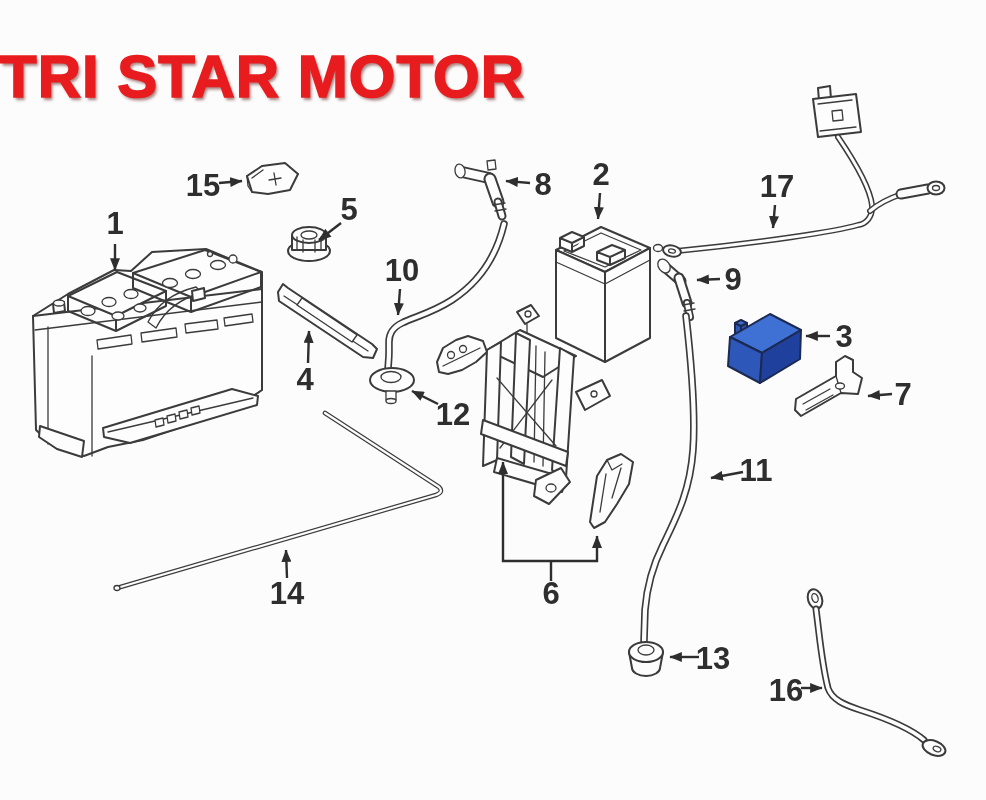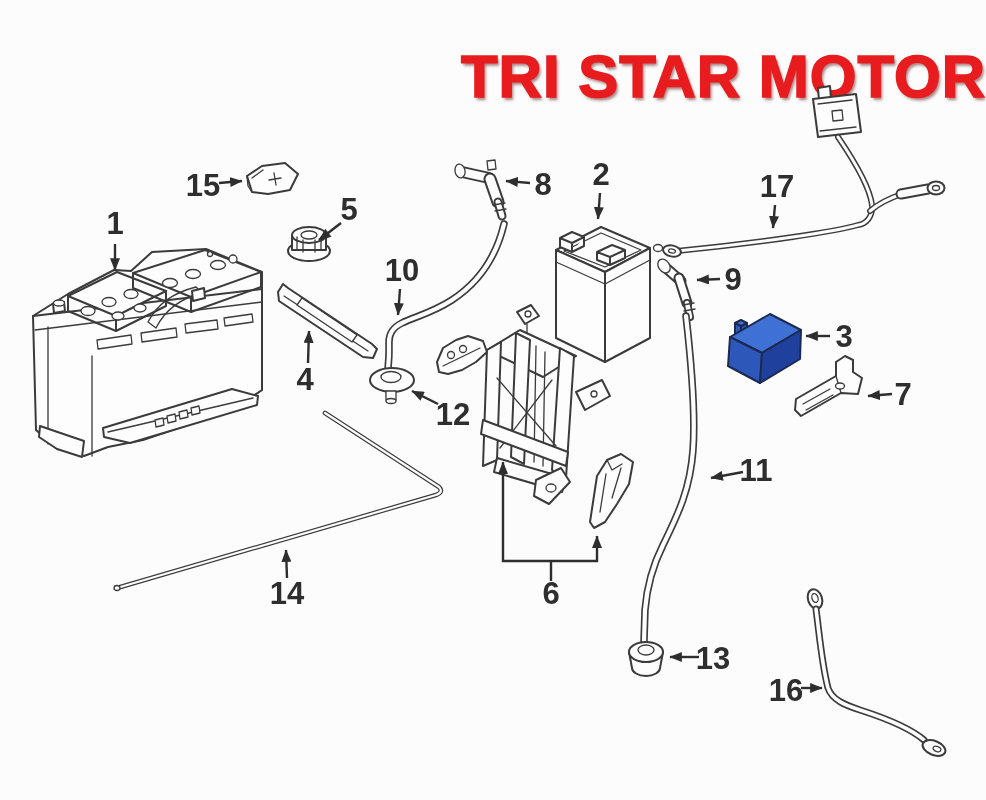--- a/index.html
+++ b/index.html
@@ -1,18 +1,18 @@
 <!DOCTYPE html>
 <html style="--title-color: #e81c1e; --p3-top: #3f70d4; --p3-front: #2d57b8; --p3-side: #20409e;"><head>
 <meta charset="utf-8">
 <style>
   html,body{margin:0;padding:0;background:#ffffff}
   .canvas{position:relative;width:986px;height:800px;background:#fcfcfc;overflow:hidden;
           font-family:"Liberation Sans",sans-serif}
-  .title{position:absolute;top:42px;left:0;width:100%;text-align:right;
+  .title{position:absolute;top:42px;left:0;width:100%;text-align:left;
          font-size:60px;font-weight:bold;letter-spacing:1px;
          color:var(--title-color,#e81c1e);
          -webkit-text-stroke:1.6px var(--title-color,#e81c1e);
          text-shadow:2px 3px 3px rgba(92,8,8,.5)}
   svg{position:absolute;left:0;top:0}
   .callout-label{font-family:"Liberation Sans",sans-serif;font-size:31px;font-weight:bold;
                  fill:#2e2e2e;text-anchor:middle}
   .ln{fill:none;stroke:#3b3b3b;stroke-width:2;stroke-linecap:round;stroke-linejoin:round}
   .fw{fill:#fdfdfd;stroke:#3b3b3b;stroke-width:2;stroke-linejoin:round}
   .thin{stroke-width:1.3}

